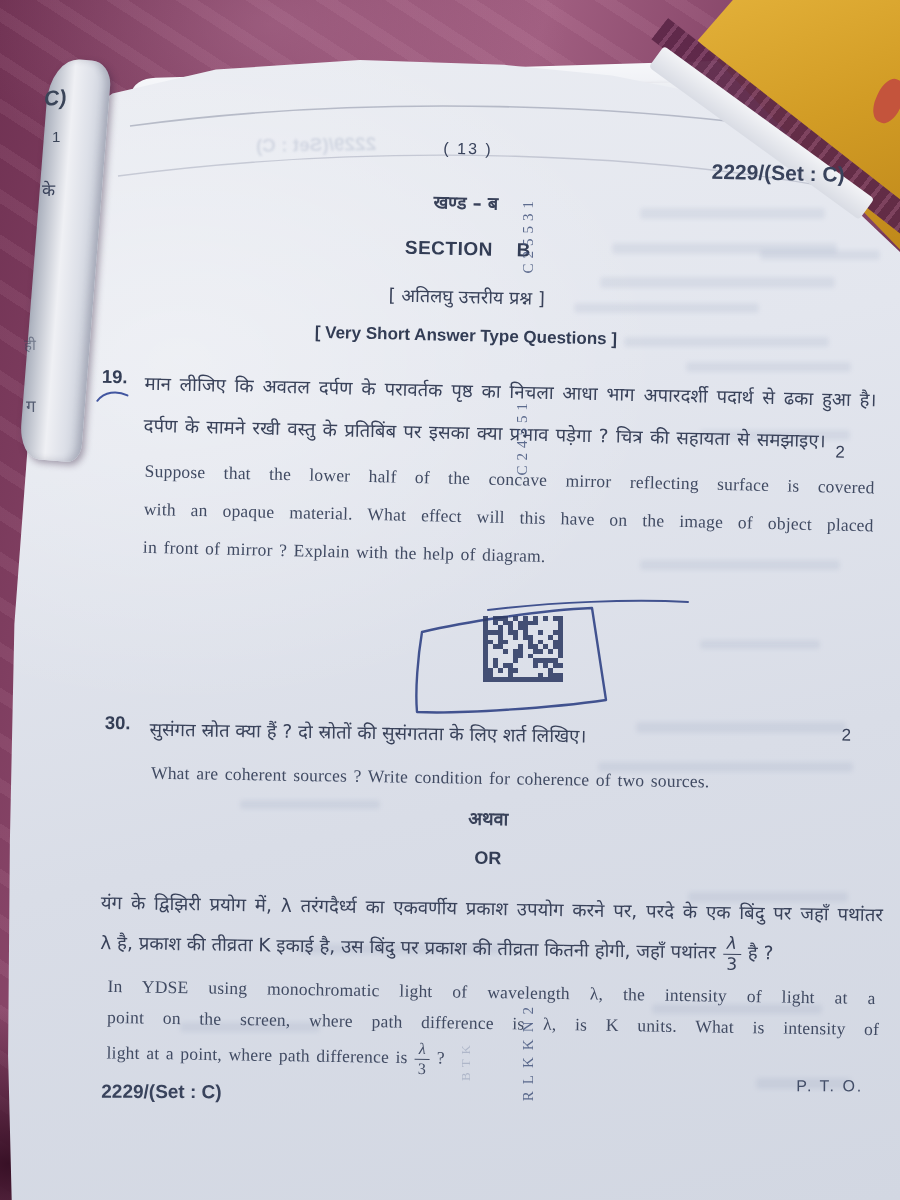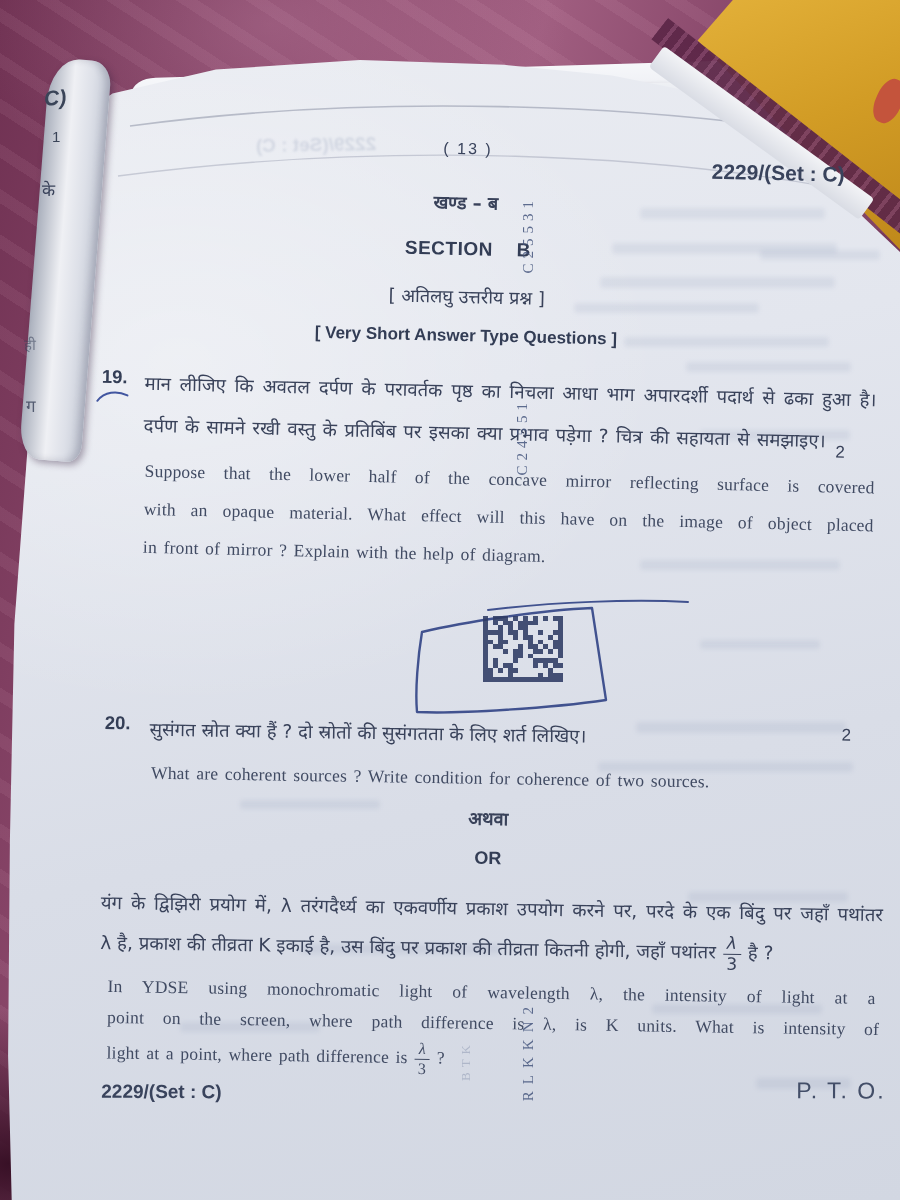--- a/index.html
+++ b/index.html
@@ -263,21 +263,21 @@
         <div style="grid-area: 14 / 11;"></div>
         <div style="grid-area: 14 / 12;"></div>
         <div style="grid-area: 14 / 13;"></div>
         <div style="grid-area: 14 / 14;"></div>
         <div style="grid-area: 14 / 15;"></div>
         <div style="grid-area: 14 / 16;"></div>
       </div>
   </div>
 
   <div class="layer lm">
-    <div class="abs qnum" style="left:105px;top:712px;">20.</div>
+    <div class="abs qnum" style="left:105px;top:712px;">30.</div>
     <div class="abs hi hline" style="left:150px;top:708px;width:660px;">सुसंगत स्रोत क्या हैं ? दो स्रोतों की सुसंगतता के लिए शर्त लिखिए।</div>
     <div class="abs marks" style="left:842px;top:714px;">2</div>
     <div class="abs serif eline" style="left:152px;top:754px;width:740px;">What are coherent sources ? Write condition for coherence of two sources.</div>
 
     <div class="abs hi bold center" style="left:430px;top:800px;width:120px;font-size:18px;">अथवा</div>
     <div class="abs sans bold center" style="left:448px;top:842px;width:84px;font-size:18px;color:#333d55;">OR</div>
 
     <div class="abs hi hline jl" style="left:104px;top:882px;width:782px;">यंग के द्विझिरी प्रयोग में, λ तरंगदैर्ध्य का एकवर्णीय प्रकाश उपयोग करने पर, परदे के एक बिंदु पर जहाँ पथांतर</div>
     <div class="abs hi hline" style="left:104px;top:922px;width:800px;">
       <span>λ है, प्रकाश की तीव्रता K इकाई है, उस बिंदु पर प्रकाश की तीव्रता कितनी होगी, जहाँ पथांतर</span><span class="frac">
@@ -290,20 +290,20 @@
     <div class="abs serif eline" style="left:112px;top:1036px;width:772px;line-height:33px;">
       <span>light at a point, where path difference is</span><span class="frac">
           <span class="num">λ</span>
           <span class="den">3</span>
         </span><span>?</span>
     </div>
   </div>
 
   <div class="layer lf">
     <div class="abs sans bold" style="left:103px;top:1082px;font-size:19px;">2229/(Set : C)</div>
-    <div class="abs sans" style="left:798px;top:1076px;font-size:23px;letter-spacing:2px;color:#434e68;">P. T. O.</div>
+    <div class="abs sans" style="left:798px;top:1076px;font-size:16px;letter-spacing:2px;color:#434e68;">P. T. O.</div>
   </div>
 
   <span class="vstamp" style="left:520px;top:196px;">C25531</span>
   <span class="vstamp" style="left:514px;top:398px;">C24551</span>
   <span class="vstamp" style="left:520px;top:1000px;letter-spacing:7px;">RLKKN2</span>
   <span class="vstamp" style="left:458px;top:1040px;font-size:13px;opacity:.3;">BTK</span>
 </div>
 
 </body></html>

